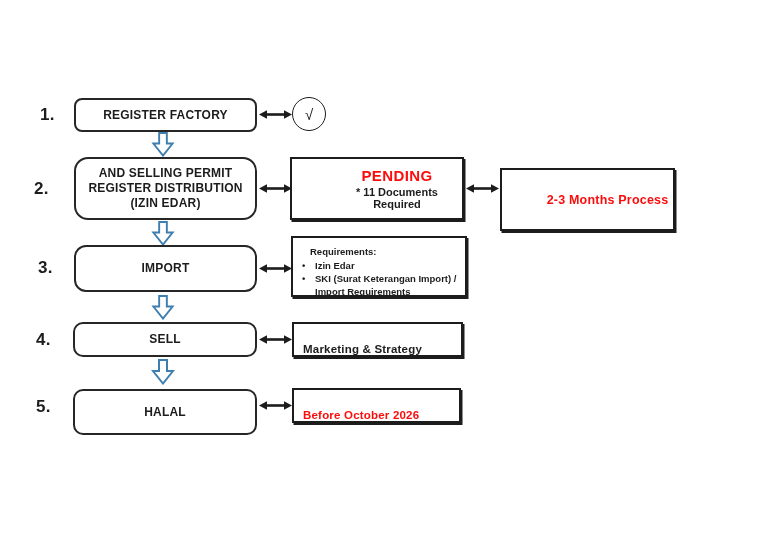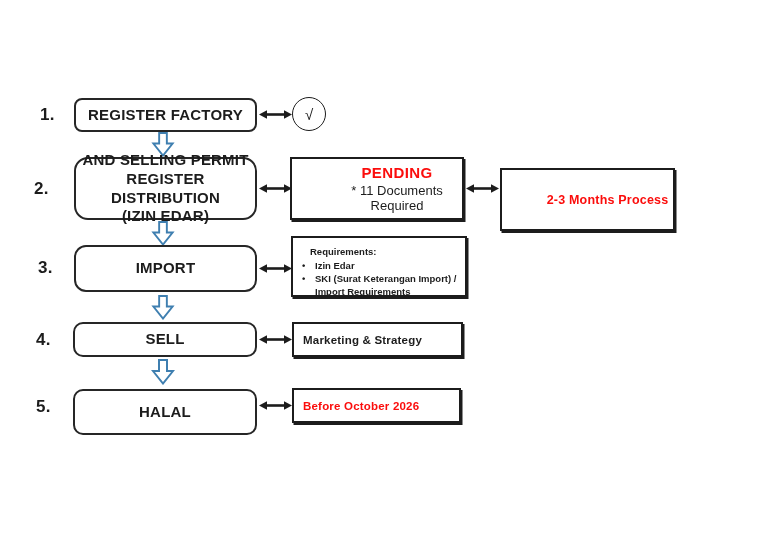--- a/index.html
+++ b/index.html
@@ -5,31 +5,31 @@
   html,body{margin:0;padding:0;background:#ffffff;}
   .stage{
     position:relative;width:768px;height:543px;background:#ffffff;overflow:hidden;
     font-family:"Liberation Sans","DejaVu Sans",sans-serif;color:#1c1c1c;
   }
   .abs{position:absolute;}
   .step-num{font-weight:700;font-size:17px;letter-spacing:.3px;}
   .rbox{
     border:2px solid #262626;background:#fff;display:flex;flex-direction:column;
     align-items:center;justify-content:center;text-align:center;
-    font-weight:700;font-size:15px;letter-spacing:.2px;line-height:1.25;box-sizing:border-box;
+    font-weight:700;font-size:12px;letter-spacing:.2px;line-height:1.25;box-sizing:border-box;
   }
   .sbox{
     border:2px solid #1c1c1c;background:#fff;box-sizing:border-box;
     box-shadow:1.5px 2px 0 #1c1c1c;
   }
   .center-flex{display:flex;flex-direction:column;align-items:center;justify-content:center;text-align:center;padding-left:40px;}
-  .left-flex{display:flex;align-items:center;justify-content:flex-start;text-align:left;}
+  .left-flex{display:flex;align-items:flex-end;justify-content:flex-start;text-align:left;}
   .red{color:#fb0d0c;}
   .pending-title{font-weight:700;font-size:15px;letter-spacing:.4px;margin-bottom:2px;}
-  .pending-sub{font-weight:400;font-size:13px;}
+  .pending-sub{font-weight:700;font-size:11px;}
   .months-text{font-weight:700;font-size:12.5px;letter-spacing:.2px;}
   .note-text{font-weight:700;font-size:11.5px;letter-spacing:.2px;padding-left:9px;}
   .req-box{padding:7px 8px 5px 9px;font-size:9.5px;font-weight:700;line-height:1.38;}
   .req-title{margin:0 0 1px 8px;}
   .req-list{margin:0;padding:0;list-style:none;}
   .req-list li{display:flex;}
   .req-bullet{width:13px;flex:0 0 13px;text-align:left;}
   .circle{
     border:1.6px solid #1c1c1c;border-radius:50%;background:#fff;
     display:flex;align-items:center;justify-content:center;box-sizing:border-box;

